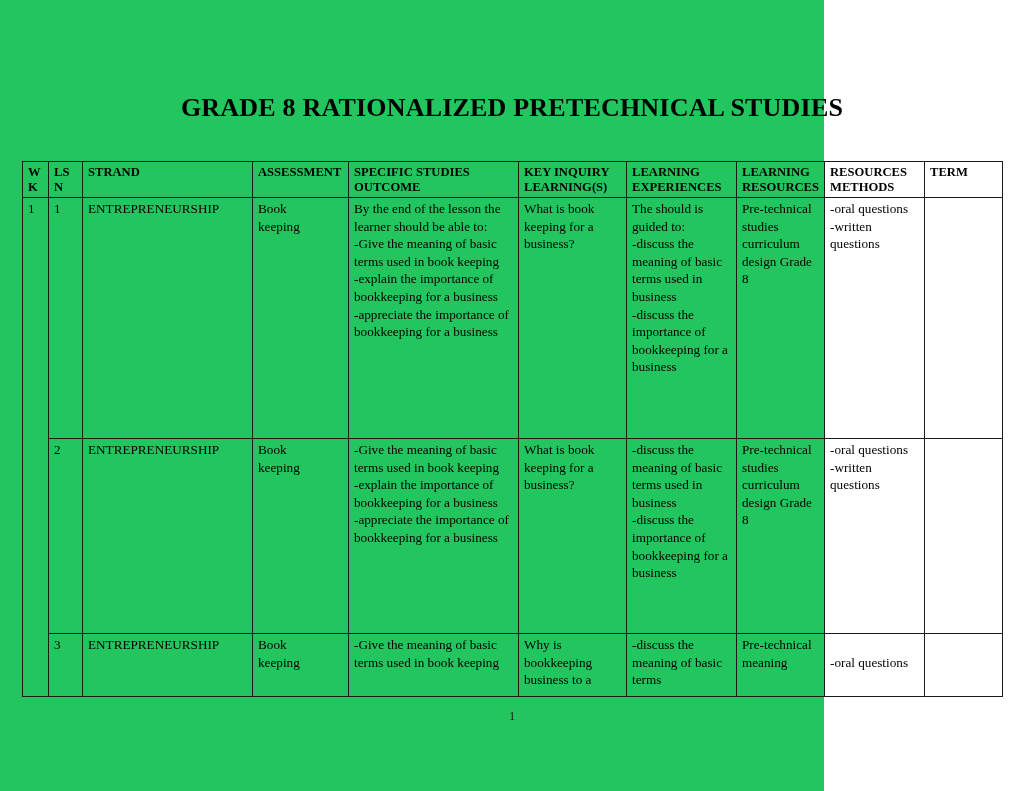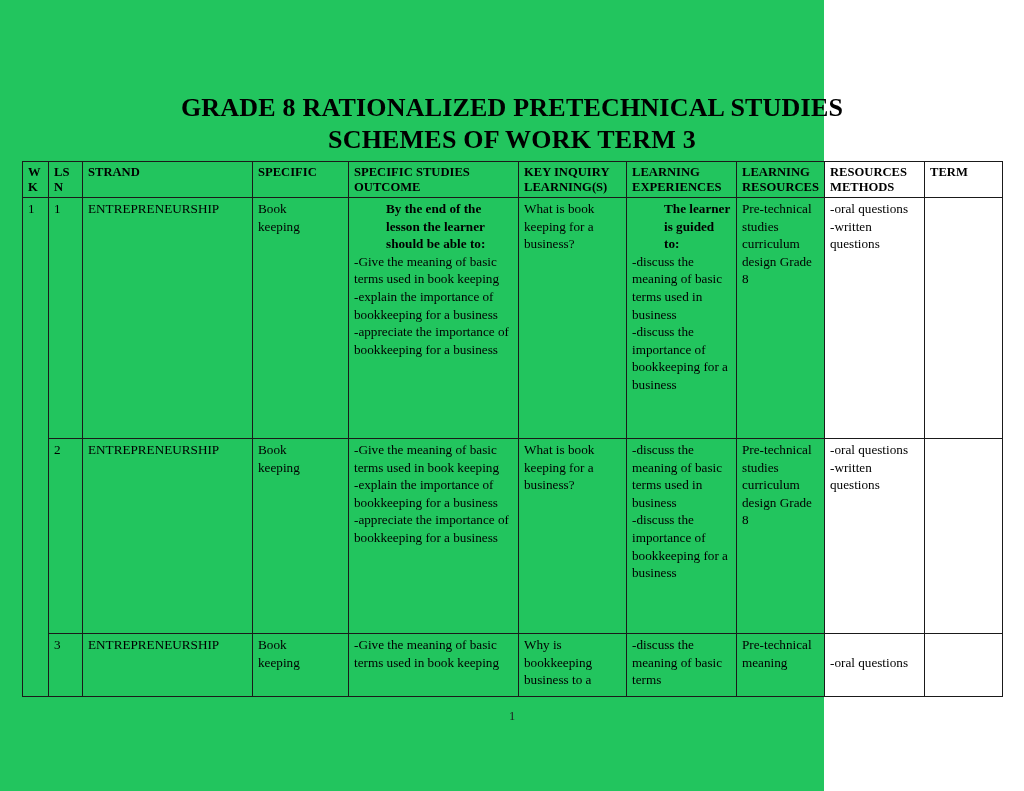--- a/index.html
+++ b/index.html
@@ -77,23 +77,22 @@
   col.c-lex   { width: 110px; }
   col.c-lres  { width: 88px; }
   col.c-asm   { width: 100px; }
   col.c-refl  { width: 78px; }
 
   .cell-text {
     display: block;
     white-space: pre-line;
   }
   .lead-bold {
-    font-weight: bold;
+    font-weight: normal;
     display: block;
-    margin-left: 32px;
   }
   .nowrap-hdr { white-space: pre-line; }
 
   
   tr.row-1 td { height: 236px; }
   tr.row-2 td { height: 190px; }
   tr.row-3 td { height: 58px; }
 
   .wk-cell { text-align: left; }
 
@@ -118,21 +117,20 @@
     overflow: hidden;
   }
 </style>
 </head>
 <body>
 
 <div class="page">
 
   <div class="doc-title">
     <span class="line1">GRADE 8 RATIONALIZED PRETECHNICAL STUDIES</span>
-    <span class="line2">SCHEMES OF WORK TERM 3</span>
   </div>
 
   <div class="table-clip">
     <table class="sow-table">
       <colgroup>
         <col class="c-wk">
           <col class="c-lsn">
           <col class="c-strand">
           <col class="c-sub">
         <col class="c-slo">
@@ -142,21 +140,21 @@
         <col class="c-asm">
           <col class="c-refl">
       </colgroup>
       <thead>
         <tr>
           <th class="nowrap-hdr">W
 K</th>
           <th class="nowrap-hdr">LS
 N</th>
           <th class="nowrap-hdr">STRAND</th>
-          <th class="nowrap-hdr">SPECIFIC</th>
+          <th class="nowrap-hdr">ASSESSMENT</th>
           <th class="nowrap-hdr">SPECIFIC STUDIES
 OUTCOME</th>
           <th class="nowrap-hdr">KEY INQUIRY
 LEARNING(S)</th>
           <th class="nowrap-hdr">LEARNING
 EXPERIENCES</th>
           <th class="nowrap-hdr">LEARNING
 RESOURCES</th>
           <th class="nowrap-hdr">RESOURCES
 METHODS</th>
@@ -175,21 +173,21 @@
           <td>
             <span class="lead-bold">By the end of the lesson the learner should be able to:</span>
             <span class="cell-text">-Give the meaning of basic terms used in book keeping
 -explain the importance of bookkeeping for a business
 -appreciate the importance of bookkeeping for a business</span>
           </td>
           <td>
               <span class="cell-text">What is book keeping for a business?</span>
             </td>
           <td>
-            <span class="lead-bold">The learner is guided to:</span>
+            <span class="lead-bold">The should is guided to:</span>
             <span class="cell-text">-discuss the meaning of basic terms used in business
 -discuss the importance of bookkeeping for a business</span>
           </td>
           <td>
               <span class="cell-text"> Pre-technical studies curriculum design Grade 8</span>
             </td>
           <td>
               <span class="cell-text">-oral questions
 -written questions</span>
             </td>

